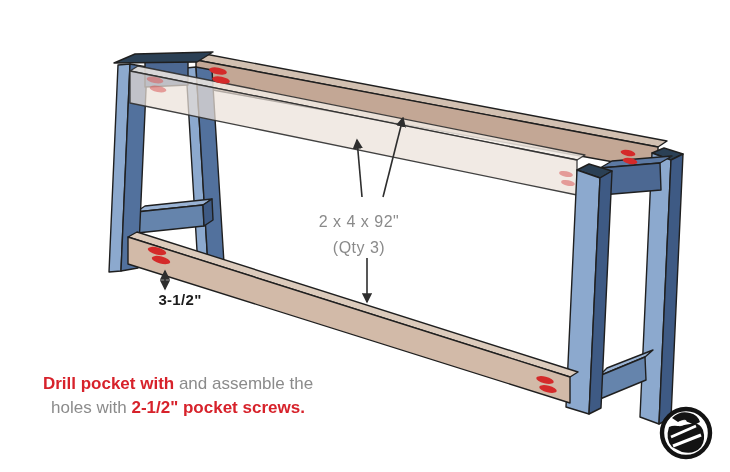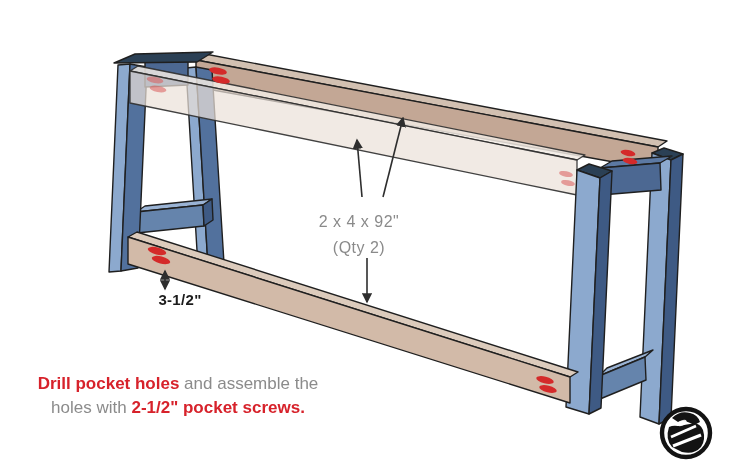--- a/index.html
+++ b/index.html
@@ -106,23 +106,23 @@
       <path d="M -14,-15 Q -6,-23 4,-20 Q 12,-18 14,-11 L 8,-8 Q -2,-14 -8,-11 Z" fill="#131313"></path>
       <path d="M -17,-6 Q -21,6 -14,14 L -4,19 Q 8,22 15,14 Q 20,7 17,-3 Q 13,-12 4,-9 L -8,-7 Q -13,-8 -17,-6 Z" fill="#131313"></path>
       <ellipse cx="-4" cy="-10" rx="5" ry="2.6" transform="rotate(-20 -4 -10)" fill="#ffffff" opacity="0.9"></ellipse>
       <path d="M -15,4 L 10,-7" stroke="#ffffff" stroke-width="2.8" fill="none"></path>
       <path d="M -13,13 L 15,2" stroke="#ffffff" stroke-width="3" fill="none"></path>
     </g>
   </svg>
 
   <div class="txt part-label">
     <div>2 x 4 x 92"</div>
-    <div>(Qty 2)</div>
+    <div>(Qty 3)</div>
   </div>
 
   <div class="txt dim-label">3-1/2"</div>
 
   <div class="txt instructions">
-    <div><span class="red">Drill pocket holes</span><span> and assemble the</span></div>
+    <div><span class="red">Drill pocket with</span><span> and assemble the</span></div>
     <div><span>holes with </span><span class="red">2-1/2" pocket screws.</span></div>
   </div>
 
 </div>
 
 </body></html>

